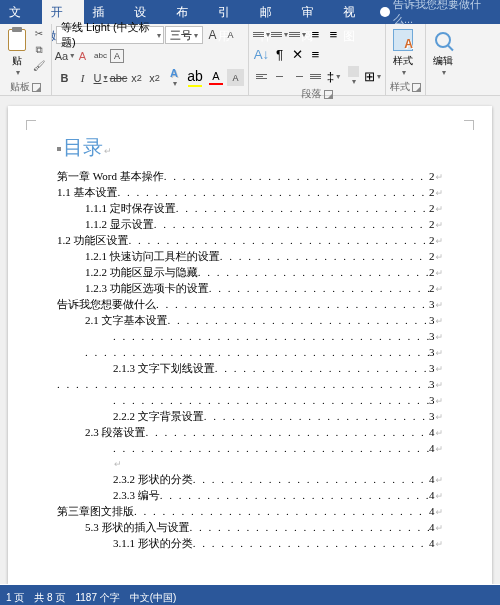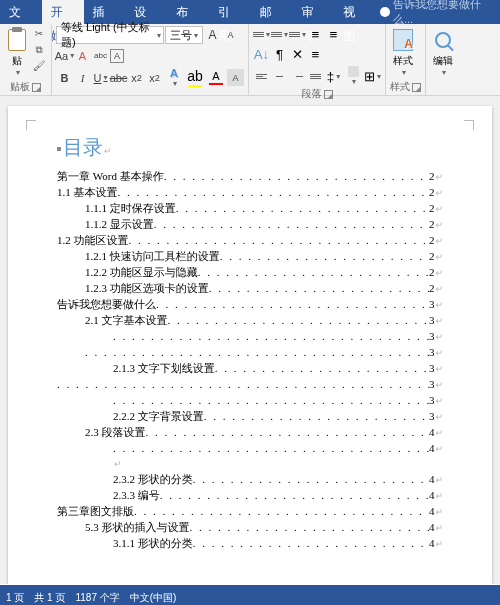--- a/index.html
+++ b/index.html
@@ -377,16 +377,16 @@
           <span class="toc-text">3.1.1 形状的分类</span>
           <span class="toc-dots">. . . . . . . . . . . . . . . . . . . . . . . . . . . . . . . . . . . . . . . . . . . . . . . . . . . . . . . . . . . . . . . . . . . . . . . . . . . . . . . . </span>
           <span class="toc-pg">4<span class="ret">↵</span></span>
         </div>
       </div>
   </div>
 </div>
 
 <div class="status">
   <span>1 页</span>
-  <span>共 1 页</span>
+  <span>共 8 页</span>
   <span>1187 个字</span>
   <span>中文(中国)</span>
 </div>
 
 </body></html>

